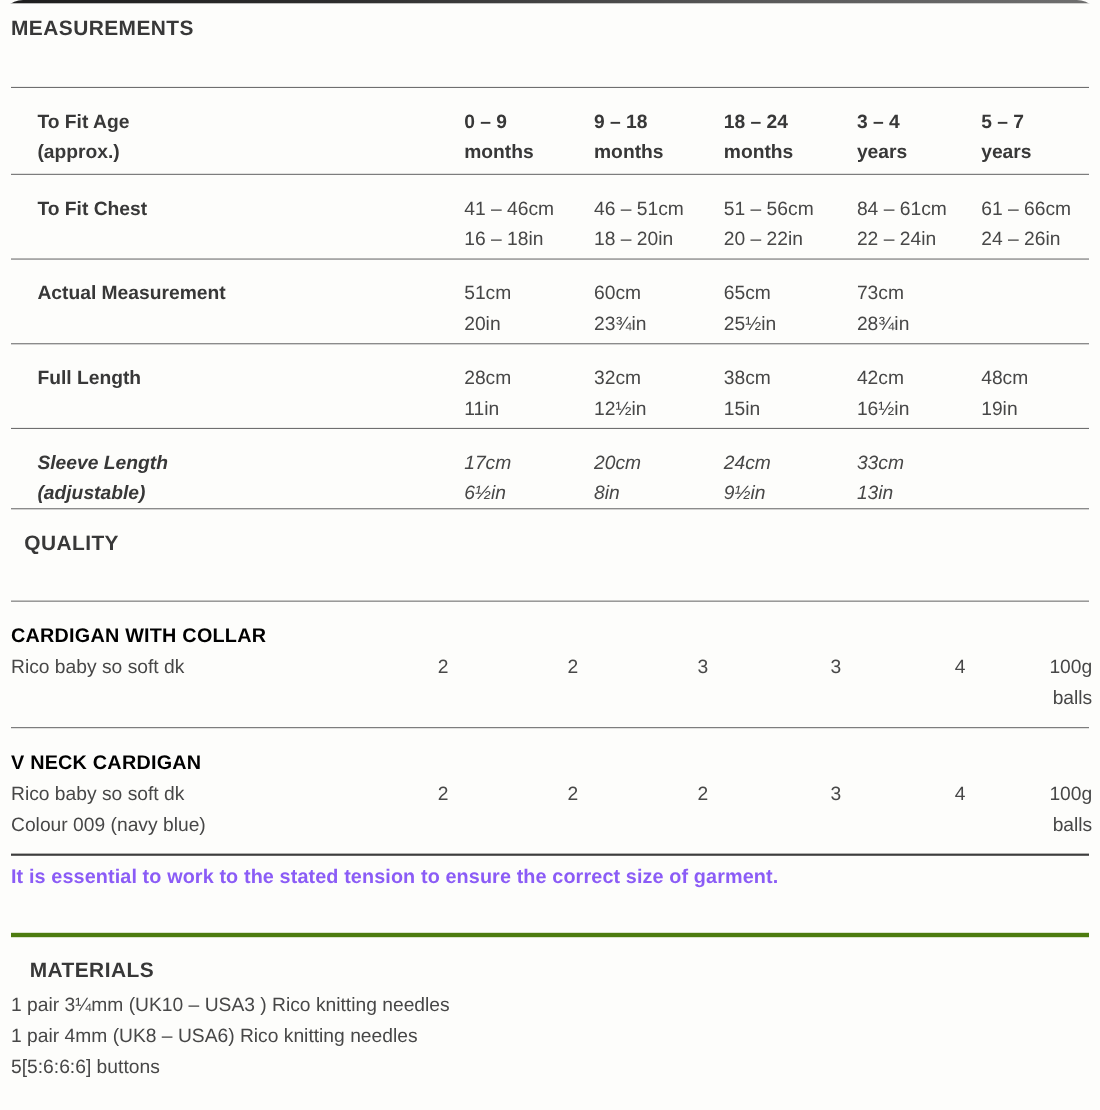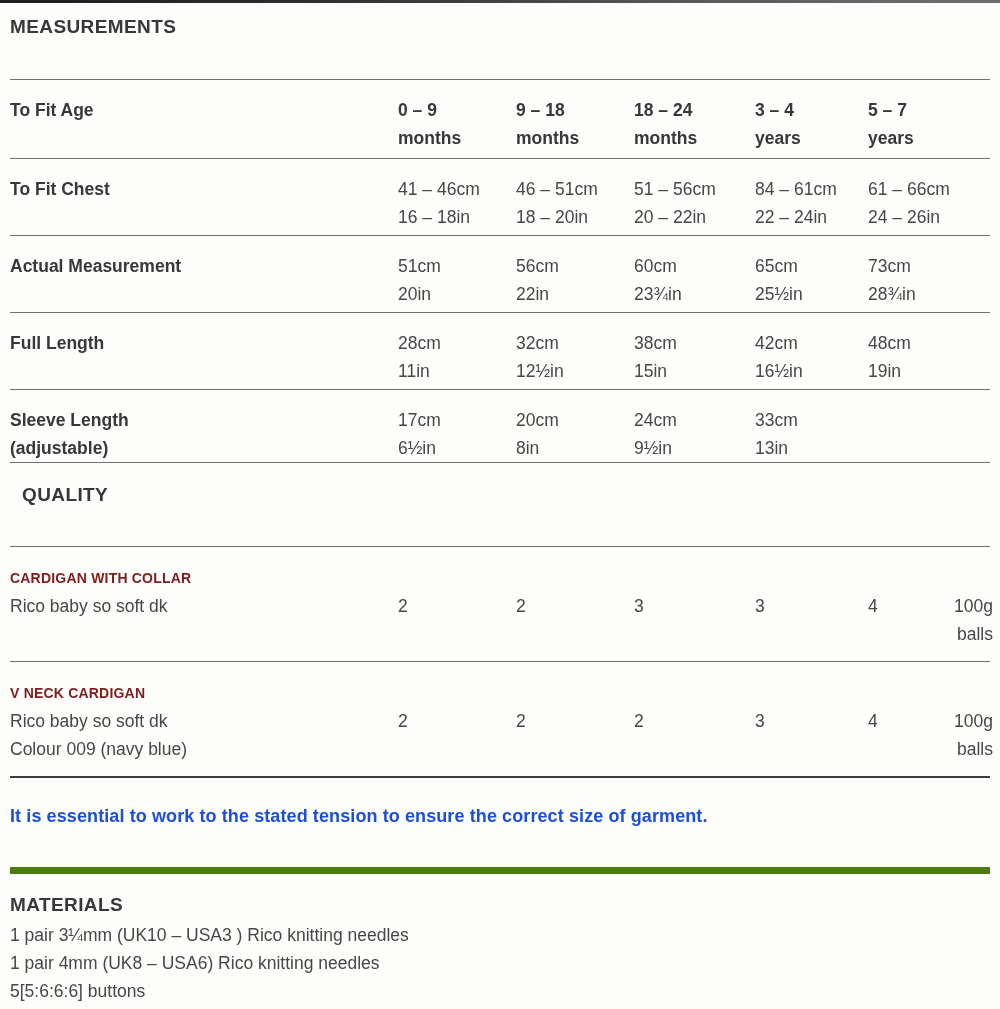--- a/index.html
+++ b/index.html
@@ -9,88 +9,90 @@
     font-family: "Liberation Sans", "DejaVu Sans", sans-serif;
   }
   .page {
     position: relative;
     width: 1000px;
     height: 1009px;
     box-sizing: border-box;
     padding: 0 10px;
     color: #474747;
     overflow: hidden;
+    border-radius: 21px;
   }
   .topline {
     height: 3px;
     margin: 0 -10px;
     background: linear-gradient(to right, #1e1e1e 0%, #2d2d2d 30%, #5a5a5a 70%, #6f6f6f 100%);
   }
   h1.doc-h, h2.doc-h {
     font-size: 19px;
     font-weight: bold;
     color: #383838;
     letter-spacing: 0.4px;
     margin: 0;
   }
   h1.doc-h { padding: 14px 0 0 0; margin-bottom: 42px; line-height: 20px; }
   h2.quality-h { margin: 22px 0 41px 12px; line-height: 20px; }
-  h2.materials-h { margin: 21px 0 6px 0; line-height: 20px; }
+  h2.materials-h { margin: 21px 0 6px 17px; line-height: 20px; }
 
   .sizing-table { border-top: 1px solid #6f6f6f; }
   .trow {
     display: grid;
     grid-template-columns: 388px 118px 118px 121px 113px 86px auto;
     border-bottom: 1px solid #6f6f6f;
     padding: 16px 0 4px 0;
     font-size: 17.5px;
     line-height: 28px;
   }
   .trow.header-row { padding-bottom: 6px; }
-  .trow.last-row { padding-bottom: 0; }
-  .cell { white-space: nowrap; }
+  .trow.last-row { padding-bottom: 0; font-style: italic; }
+  .cell { white-space: nowrap; margin-left: 24px; }
   .bold, .label, .header-row .cell { font-weight: bold; color: #383838; }
 
   .qsection { border-top: 1px solid #6f6f6f; padding: 17px 0 13px 0; }
   .qgrid {
     display: grid;
     grid-template-columns: 388px 118px 118px 121px 113px 86px auto;
     font-size: 17.5px;
     line-height: 28px;
   }
-  .qtitle { font-weight: bold; color: #7f1d1d; font-size: 14px; letter-spacing: 0.2px; }
+  .qtitle { font-weight: bold; color: #000000; font-size: 18px; letter-spacing: 0.2px; }
   .qval { padding-top: 28px; }
   .qunit { padding-top: 28px; text-align: right; white-space: nowrap; }
 
   .tension {
     border-top: 2px solid #3d3d3d;
-    border-bottom: 7px solid #4d7c0f;
-    padding: 28px 0 40px 0;
+    border-bottom: 4px solid #4d7c0f;
+    padding: 9px 0 40px 0;
     font-weight: bold;
     font-size: 18px;
     line-height: 21px;
-    color: #1d4ed8;
+    color: #8b5cf6;
     letter-spacing: 0.1px;
   }
   .mline { font-size: 17.5px; line-height: 28px; }
 </style>
 </head>
 <body>
 
 <div class="page">
 
   <div class="topline"></div>
 
   <h1 class="doc-h">MEASUREMENTS</h1>
 
   <div class="sizing-table">
 
     <div class="trow header-row">
       <div class="cell label">
         <div>To Fit Age</div>
+        <div>(approx.)</div>
       </div>
       <div class="cell">
         <div>0 – 9</div>
         <div>months</div>
       </div>
       <div class="cell">
         <div>9 – 18</div>
         <div>months</div>
       </div>
       <div class="cell">
@@ -135,24 +137,20 @@
       <div class="cell"></div>
     </div>
 
     <div class="trow">
       <div class="cell label">
         <div>Actual Measurement</div>
       </div>
       <div class="cell">
         <div>51cm</div>
         <div>20in</div>
-      </div>
-      <div class="cell">
-        <div>56cm</div>
-        <div>22in</div>
       </div>
       <div class="cell">
         <div>60cm</div>
         <div>23¾in</div>
       </div>
       <div class="cell">
         <div>65cm</div>
         <div>25½in</div>
       </div>
       <div class="cell">

